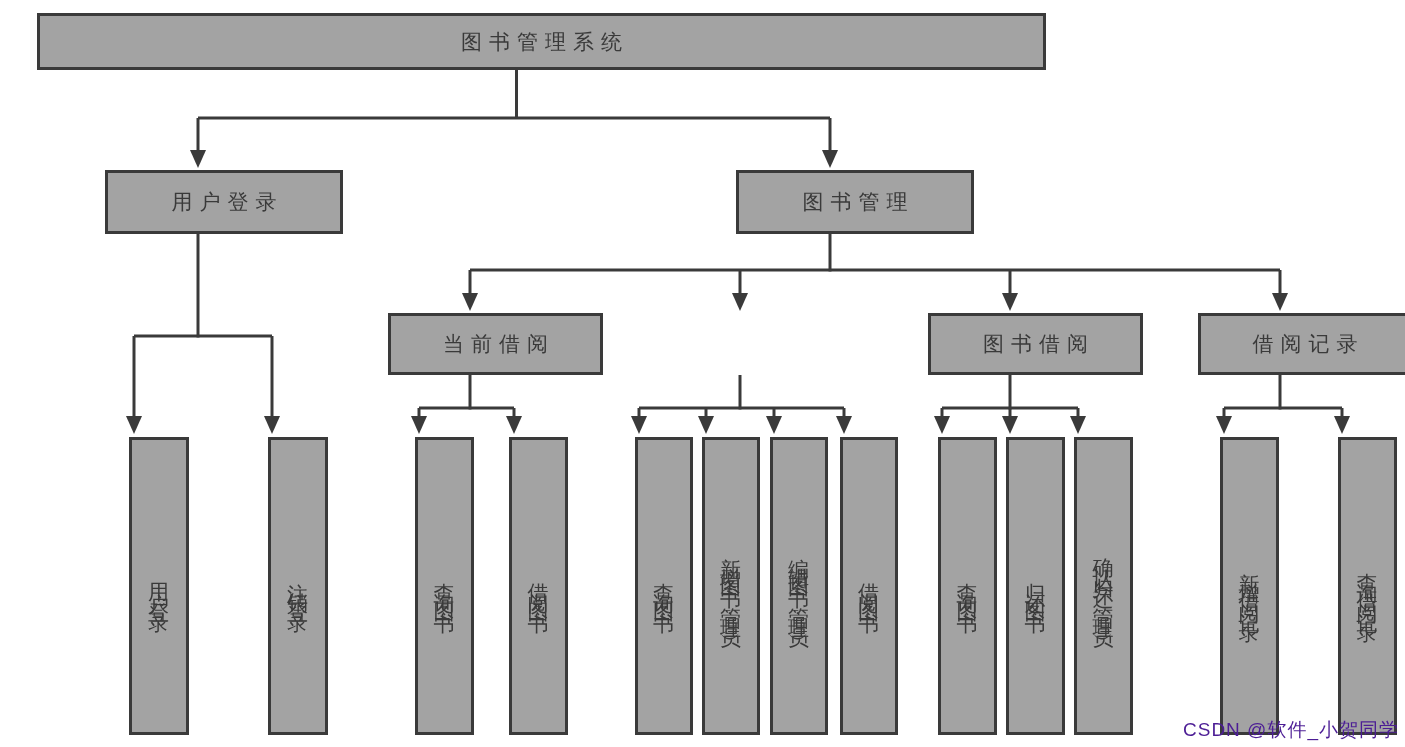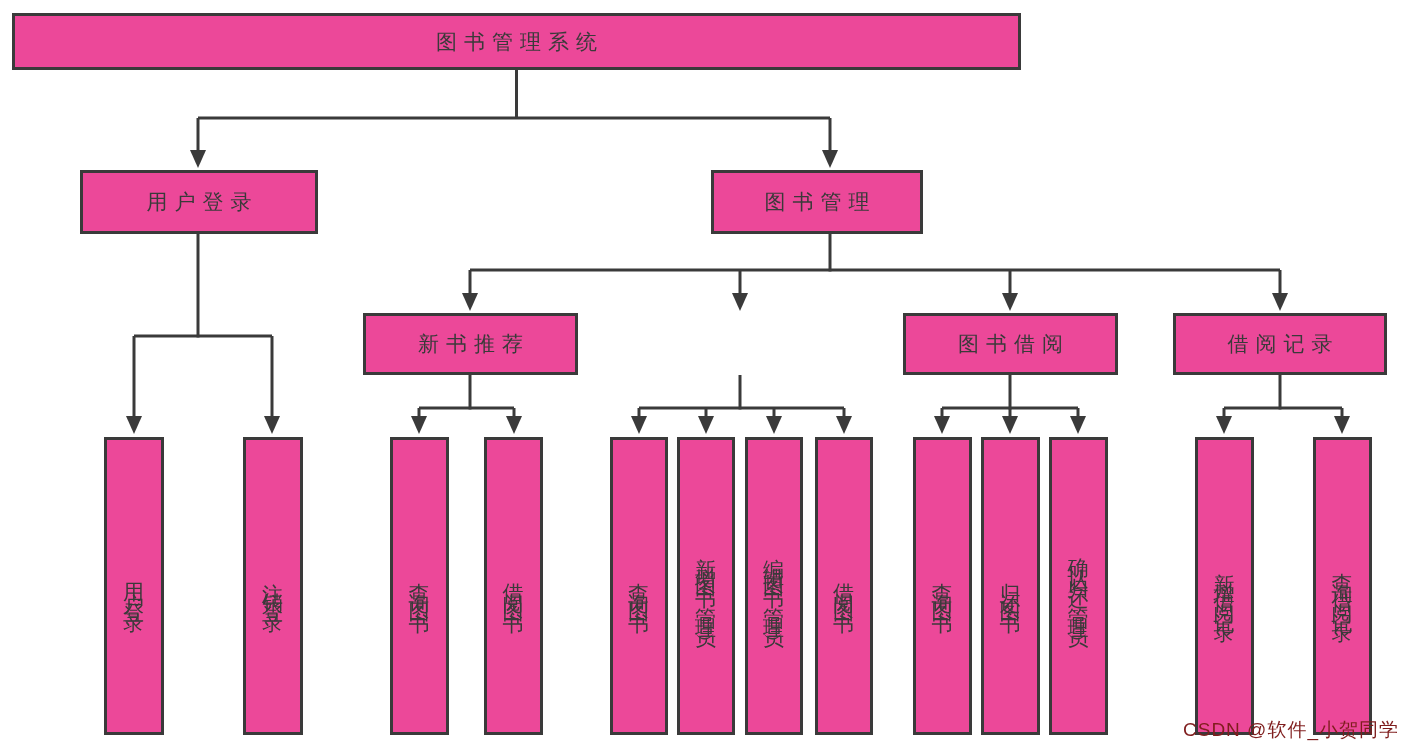--- a/index.html
+++ b/index.html
@@ -17,25 +17,26 @@
   }
   svg.connectors {
     position: absolute;
     left: 0; top: 0;
     width: 1405px; height: 747px;
   }
   .box {
     position: absolute;
     box-sizing: border-box;
     border: 3px solid #3a3a3a;
-    background: #ec4899;
+    background: #a3a3a3;
     display: flex;
     align-items: center;
     justify-content: center;
     color: #3a3a3a;
+    margin-left: 25px;
   }
   .hbox .lbl {
     font-size: 21px;
     letter-spacing: 7px;
     text-indent: 7px; 
     white-space: nowrap;
     color: #3a3a3a;
   }
   .vbox .lbl {
     writing-mode: vertical-rl;
@@ -44,21 +45,21 @@
     letter-spacing: 10px;
     line-height: 1;
     color: #3a3a3a;
     white-space: nowrap;
   }
   .watermark {
     position: absolute;
     left: 1183px;
     top: 717px;
     font-size: 19px;
-    color: #7f1d1d;
+    color: #4c1d95;
     white-space: nowrap;
     letter-spacing: 1px;
     z-index: 5;
   }
   .line { stroke: #3a3a3a; stroke-width: 3; fill: none; }
   .arrowhead { fill: #3a3a3a; stroke: none; }
 </style>
 </head>
 <body>
 
@@ -126,26 +127,26 @@
       <polygon class="arrowhead" points="1334,416 1350,416 1342,434"></polygon>
   </svg>
 
   <div class="box hbox" style="left:12px;top:13px;width:1009px;height:57px">
     <span class="lbl">图书管理系统</span>
   </div>
 
   <div class="box hbox" style="left:80px;top:170px;width:238px;height:64px">
     <span class="lbl">用户登录</span>
   </div>
-  <div class="box hbox" style="left:711px;top:170px;width:212px;height:64px">
+  <div class="box hbox" style="left:711px;top:170px;width:238px;height:64px">
     <span class="lbl">图书管理</span>
   </div>
 
   <div class="box hbox" style="left:363px;top:313px;width:215px;height:62px">
-    <span class="lbl">新书推荐</span>
+    <span class="lbl">当前借阅</span>
   </div>
   <div class="box hbox" style="left:903px;top:313px;width:215px;height:62px">
     <span class="lbl">图书借阅</span>
   </div>
   <div class="box hbox" style="left:1173px;top:313px;width:214px;height:62px">
     <span class="lbl">借阅记录</span>
   </div>
 
   <div class="box vbox" style="left:104px;top:437px;width:60px;height:298px">
     <span class="lbl">用户登录</span>

